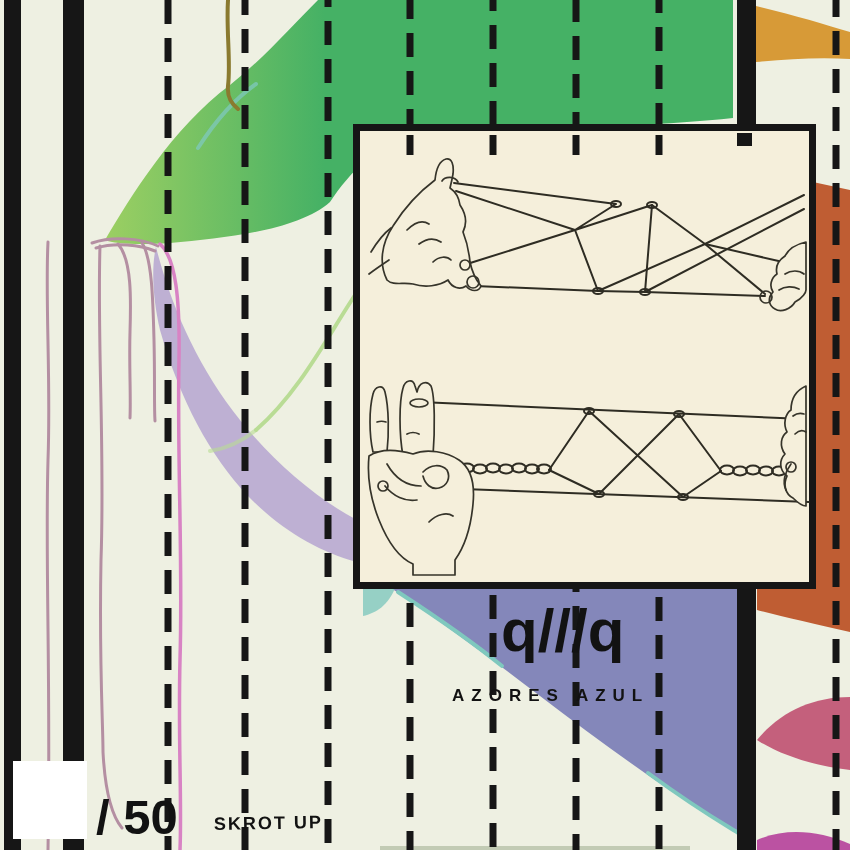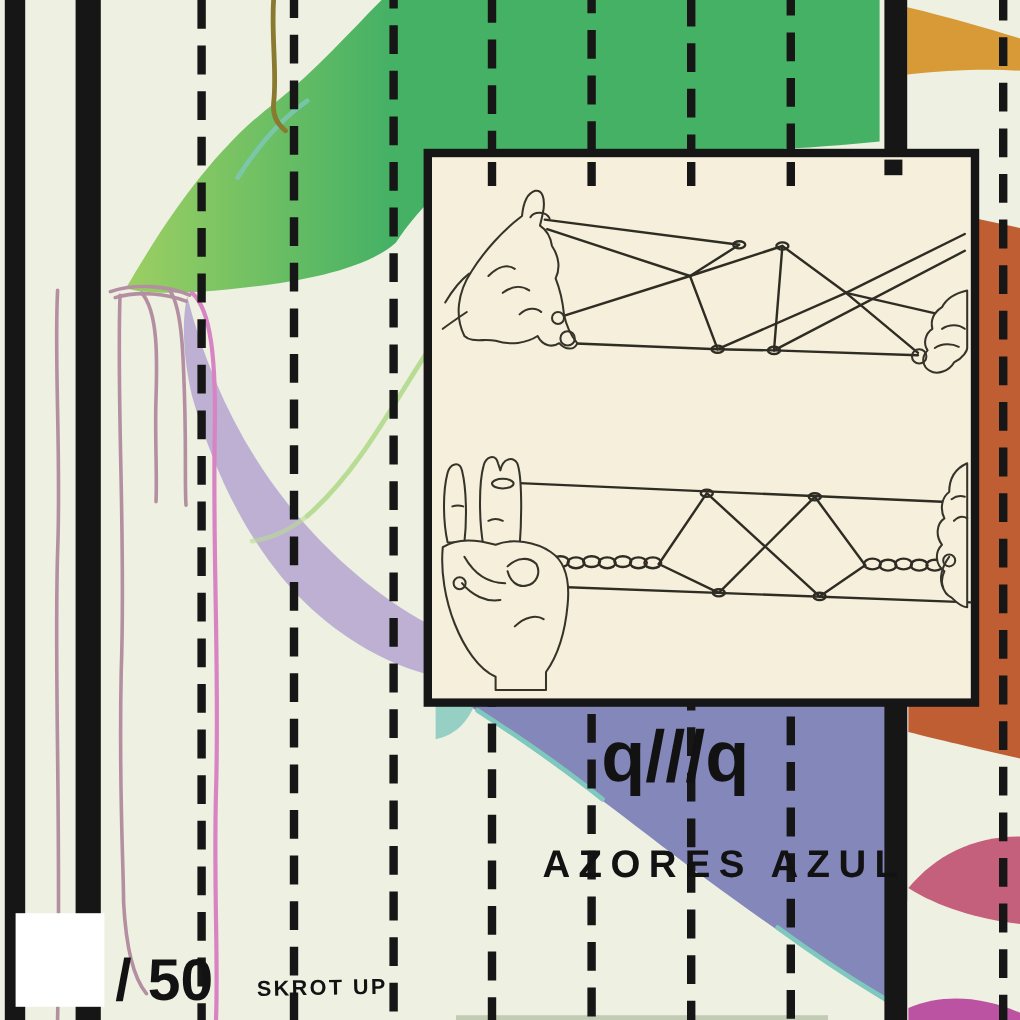--- a/index.html
+++ b/index.html
@@ -24,21 +24,21 @@
   .s-mauve{stroke:var(--c-thread_mauve);stroke-width:3;fill:none;stroke-linecap:round;}
   .s-pink{stroke:var(--c-thread_pink);stroke-width:3.5;fill:none;stroke-linecap:round;}
   .s-olive{stroke:var(--c-olive);stroke-width:4;fill:none;stroke-linecap:round;}
   .s-dash{stroke:var(--c-black);stroke-width:7;stroke-dasharray:24 14;fill:none;}
   .s-ink{stroke:#36342a;stroke-width:1.7;fill:none;stroke-linecap:round;stroke-linejoin:round;}
   .s-string{stroke:#2e2c23;stroke-width:2;fill:none;stroke-linecap:round;stroke-linejoin:round;}
   .hand{fill:var(--c-frame_bg);}
   
   .txt{position:absolute;color:#121212;white-space:nowrap;}
   #artist{left:501px;top:596px;font-size:60px;font-weight:bold;letter-spacing:0px;}
-  #title{left:452px;top:702px;font-size:32px;font-weight:bold;letter-spacing:7px;}
+  #title{left:452px;top:686px;font-size:17px;font-weight:bold;letter-spacing:7px;}
   #edition{left:96px;top:789px;font-size:49px;font-weight:bold;}
   #label{left:214px;top:813px;font-size:18px;font-weight:bold;letter-spacing:2px;transform:rotate(-1deg);}
   #white-square{position:absolute;left:13px;top:761px;width:74px;height:78px;background:#ffffff;}
 </style>
 </head>
 <body>
 
 <div id="stage">
 
   <svg id="art" width="850" height="850" viewBox="0 0 850 850">

